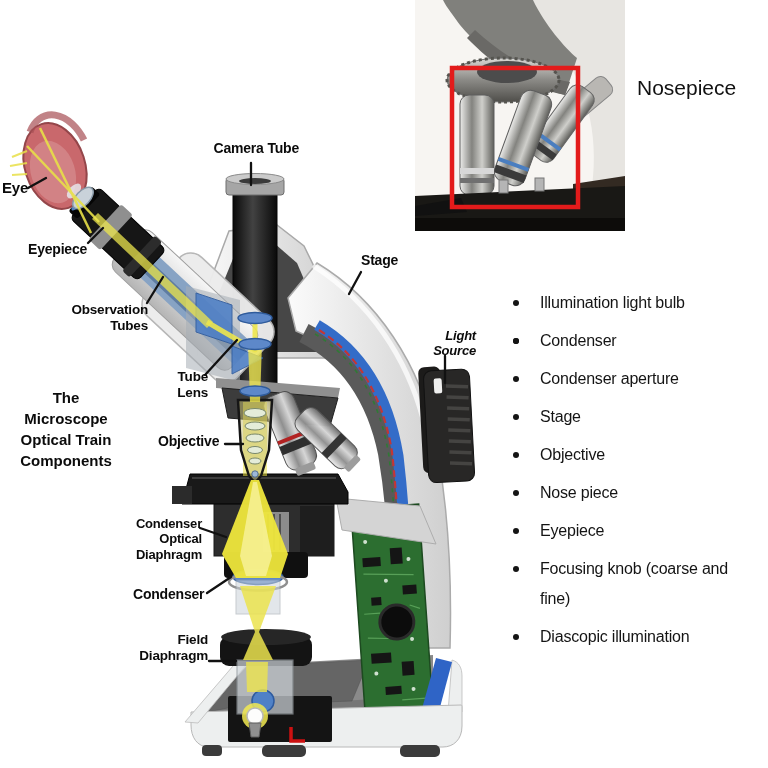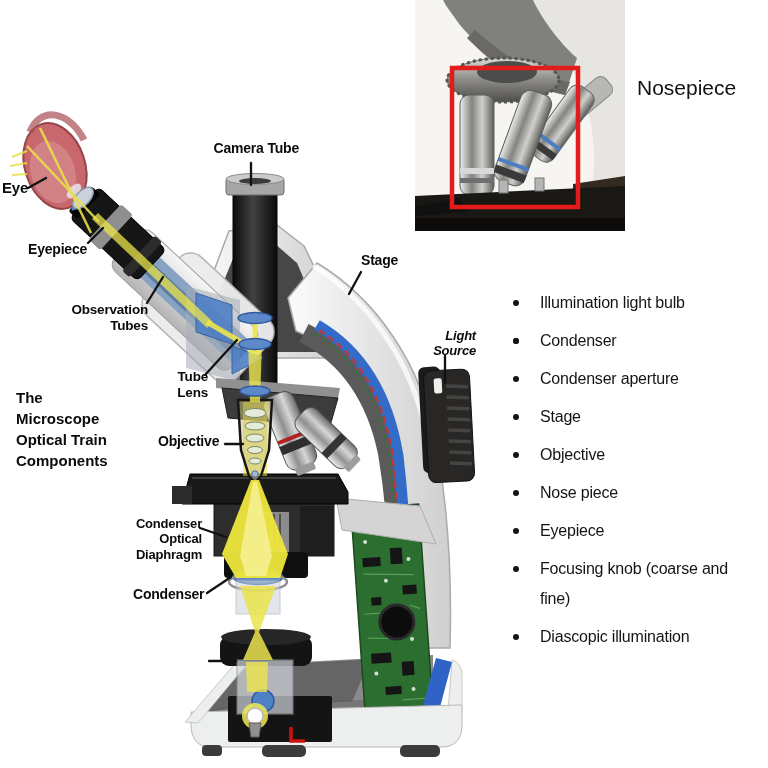--- a/index.html
+++ b/index.html
@@ -15,21 +15,21 @@
   #lbl-observation{left:56px;top:302px;width:92px;font-size:13.5px;}
   #lbl-camera{left:205px;top:140px;width:94px;font-size:14px;}
   #lbl-frame{left:361px;top:252px;width:50px;font-size:14px;}
   #lbl-light-source{left:420px;top:328px;width:56px;font-size:13px;font-style:italic;}
   #lbl-tube-lens{left:164px;top:369px;width:44px;font-size:13.5px;}
   #lbl-objective{left:158px;top:433px;width:66px;font-size:14px;}
   #lbl-cond-ap{left:124px;top:516px;width:78px;font-size:13px;}
   #lbl-condenser{left:133px;top:586px;width:74px;font-size:14px;}
   #lbl-field-d{left:130px;top:632px;width:78px;font-size:13.5px;}
   #diagram-title{position:absolute;left:16px;top:387px;width:100px;z-index:5;
-       font-weight:bold;font-size:15px;line-height:21px;text-align:left;color:#0b0b0b;}
+       font-weight:bold;font-size:15px;line-height:21px;text-align:center;color:#0b0b0b;}
   #inset-photo{position:absolute;left:415px;top:0;width:210px;height:231px;z-index:4;}
   #inset-label{position:absolute;left:637px;top:76px;width:110px;font-size:21px;
        color:#111;z-index:5;}
   #component-list{position:absolute;left:490px;top:276px;width:252px;z-index:5;
        list-style:none;margin:12px;padding:0;}
   #component-list li{position:relative;padding-left:38px;margin-bottom:8px;
        font-size:16px;line-height:30px;color:#141414;letter-spacing:-0.2px;}
   #component-list .dot{position:absolute;left:11px;top:12px;width:6px;height:6px;
        border-radius:50%;background:#141414;}
 </style>
@@ -270,20 +270,21 @@
   <div class="lbl" id="lbl-eye">Eye</div>
   <div class="lbl" id="lbl-eyepiece">Eyepiece</div>
   <div class="lbl center" id="lbl-observation">Observation Tubes</div>
   <div class="lbl center" id="lbl-camera">Camera Tube</div>
   <div class="lbl" id="lbl-frame">Stage</div>
   <div class="lbl center" id="lbl-light-source">Light Source</div>
   <div class="lbl center" id="lbl-tube-lens">Tube Lens</div>
   <div class="lbl" id="lbl-objective">Objective</div>
   <div class="lbl center" id="lbl-cond-ap">Condenser Optical Diaphragm</div>
   <div class="lbl" id="lbl-condenser">Condenser</div>
+  <div class="lbl center" id="lbl-field-d">Field Diaphragm</div>
 
   <svg id="inset-photo" viewBox="0 0 210 231">
     <defs>
       <linearGradient id="pChromeV" x1="0" y1="0" x2="1" y2="0">
         <stop offset="0" stop-color="#ededeb"></stop>
           <stop offset=".35" stop-color="#83837f"></stop>
         <stop offset=".65" stop-color="#cfcfcb"></stop>
           <stop offset="1" stop-color="#5e5e5a"></stop>
       </linearGradient>
       <linearGradient id="pChromeH" x1="0" y1="0" x2="0" y2="1">

